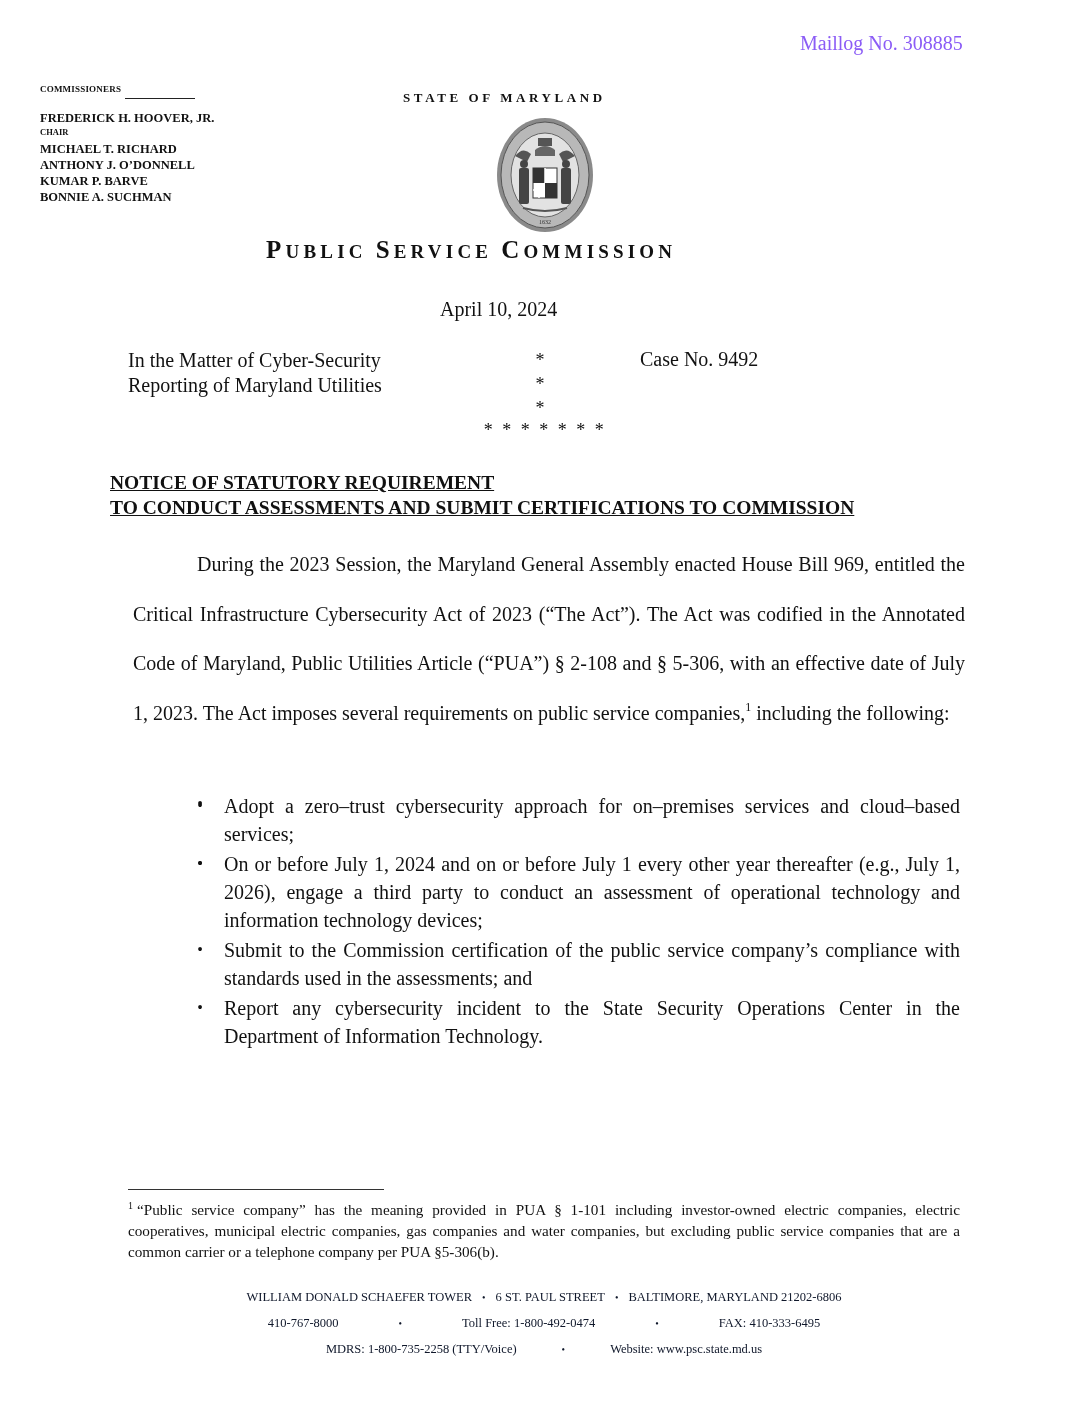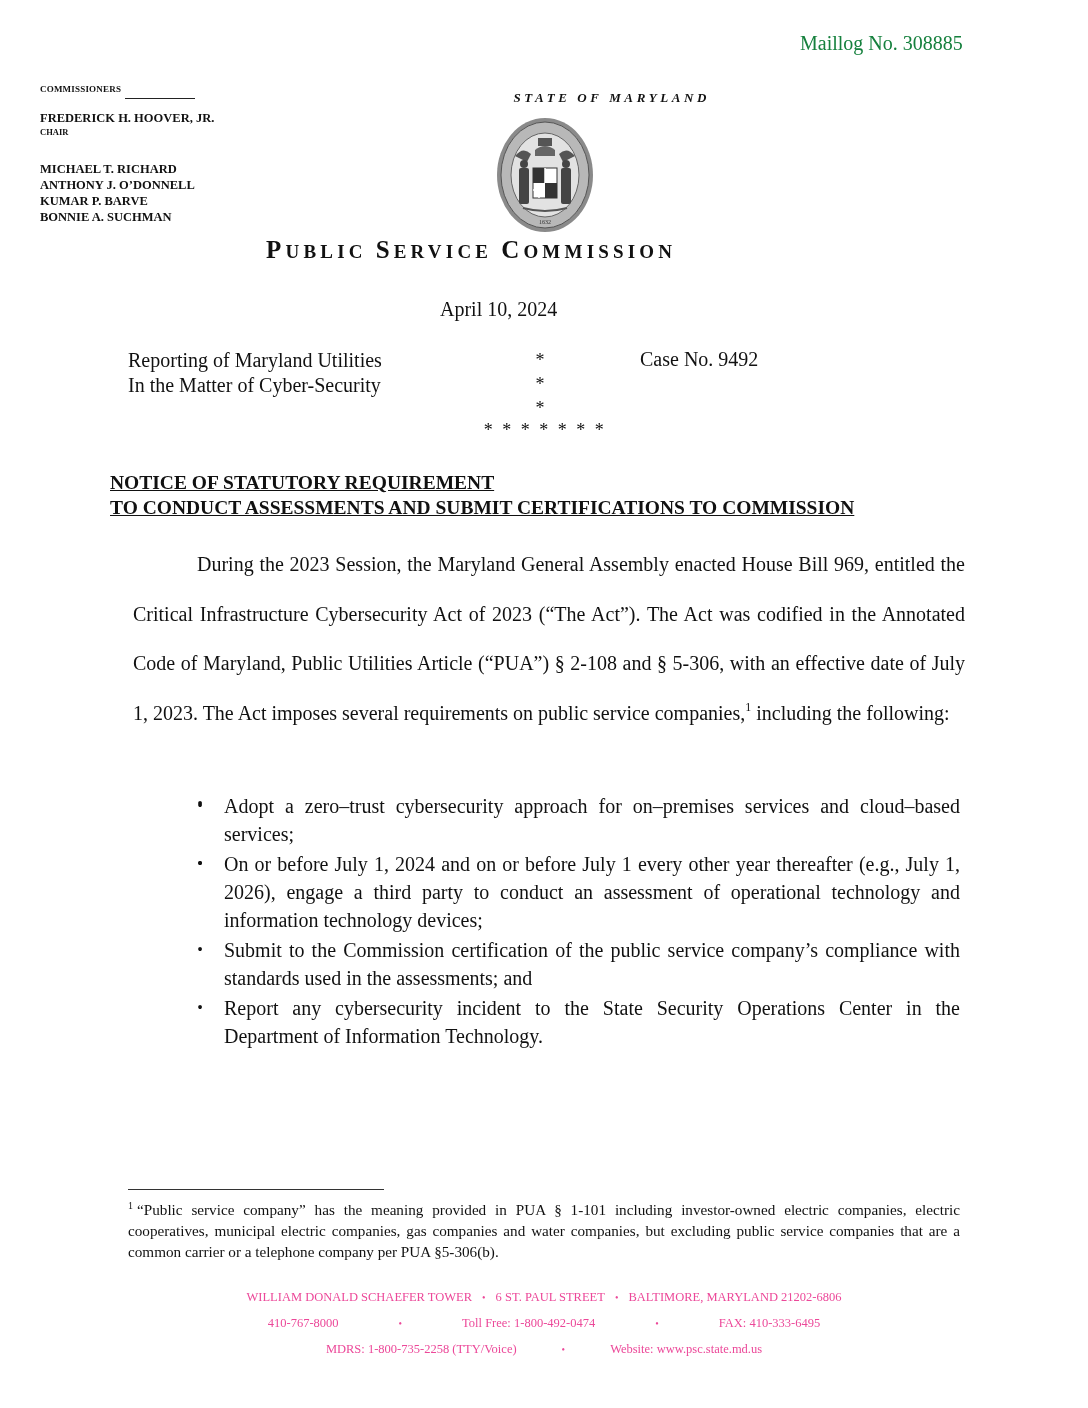--- a/index.html
+++ b/index.html
@@ -1,30 +1,30 @@
 <!DOCTYPE html>
 <html><head>
 <meta charset="utf-8">
 <style>
   html, body { margin: 0; padding: 0; background: #ffffff; }
   body { width: 1088px; height: 1408px; position: relative; overflow: hidden;
          font-family: "Liberation Serif", "DejaVu Serif", serif; color: #111; }
   .abs { position: absolute; }
 
-  .maillog { left: 800px; top: 32px; font-size: 20px; color: #15803d; }
+  .maillog { left: 800px; top: 32px; font-size: 20px; color: #8b5cf6; }
 
   .commissioners { left: 40px; top: 84px; width: 240px; text-align: left; font-weight: bold; }
   .commissioners .hdr { font-size: 9px; letter-spacing: 0.2px; }
   .commissioners .rule { width: 70px; margin: 4px auto 12px; border-top: 1px solid #222; }
   .commissioners .chair-name { font-size: 12.5px; }
-  .commissioners .chair-title { font-size: 8.5px; margin-top: 1px; margin-bottom: 24px; }
+  .commissioners .chair-title { font-size: 8.5px; margin-top: 1px; margin-bottom: 4px; }
   .commissioners .member { font-size: 12.5px; line-height: 16px; }
 
-  .state { left: 380px; top: 90px; width: 330px; text-align: right; font-weight: bold;
-           font-size: 13px; letter-spacing: 3.6px; font-style: italic; }
+  .state { left: 403px; top: 90px; width: 330px; text-align: left; font-weight: bold;
+           font-size: 13px; letter-spacing: 3.6px; }
   .seal { left: 495px; top: 116px; width: 100px; height: 118px; }
 
   .psc { left: 266px; top: 236px; width: 590px; text-align: left; font-weight: bold;
          font-size: 19px; letter-spacing: 4.2px; }
   .psc .big { font-size: 25px; }
 
   .date { left: 440px; top: 298px; width: 210px; text-align: left; font-size: 20px; }
 
   .caption-left { left: 128px; top: 348px; font-size: 20px; line-height: 25px; }
   .stars { left: 520px; top: 348px; width: 40px; text-align: center; font-size: 18px; line-height: 24px; }
@@ -41,21 +41,21 @@
 
   .bullets { left: 192px; top: 790px; width: 768px; margin: 0; padding: 0; list-style: none;
              font-size: 20px; line-height: 28px; }
   .bullets li { position: relative; padding-left: 32px; text-align: justify; margin-bottom: 2px; }
   .bullets li .dot { position: absolute; left: 0; top: 0; width: 16px; text-align: center; font-size: 16px; }
 
   .fn-rule { left: 128px; top: 1189px; width: 256px; border-top: 1.5px solid #333; }
   .footnote { left: 128px; top: 1199px; width: 832px; font-size: 15.2px; line-height: 21px; text-align: justify; }
   .footnote sup { font-size: 10px; vertical-align: 6px; line-height: 0; margin-right: 4px; }
 
-  .address { left: 130px; top: 1284px; width: 828px; font-size: 12.5px; color: #ec4899; }
+  .address { left: 130px; top: 1284px; width: 828px; font-size: 12.5px; color: #0f172a; }
   .addr-line { display: flex; justify-content: center; align-items: center; height: 26px; }
   .addr-line .sep { margin: 0 10px; font-size: 10px; }
 </style>
 </head>
 <body>
 
 <div class="abs maillog">Maillog No. 308885</div>
 
 <div class="abs commissioners">
   <div class="hdr">COMMISSIONERS</div>
@@ -94,22 +94,22 @@
 
 <div class="abs psc">
   <span class="big">P</span><span>UBLIC</span>
   <span class="big">S</span><span>ERVICE</span>
   <span class="big">C</span><span>OMMISSION</span>
 </div>
 
 <div class="abs date">April 10, 2024</div>
 
 <div class="abs caption-left">
+  <div>In the Matter of Cyber-Security</div>
   <div>Reporting of Maryland Utilities</div>
-  <div>In the Matter of Cyber-Security</div>
 </div>
 <div class="abs stars">
   <div>*</div>
   <div>*</div>
   <div>*</div>
 </div>
 <div class="abs stars-row">* * * * * * *</div>
 <div class="abs case">Case No. 9492</div>
 
 <div class="abs notice-title">

